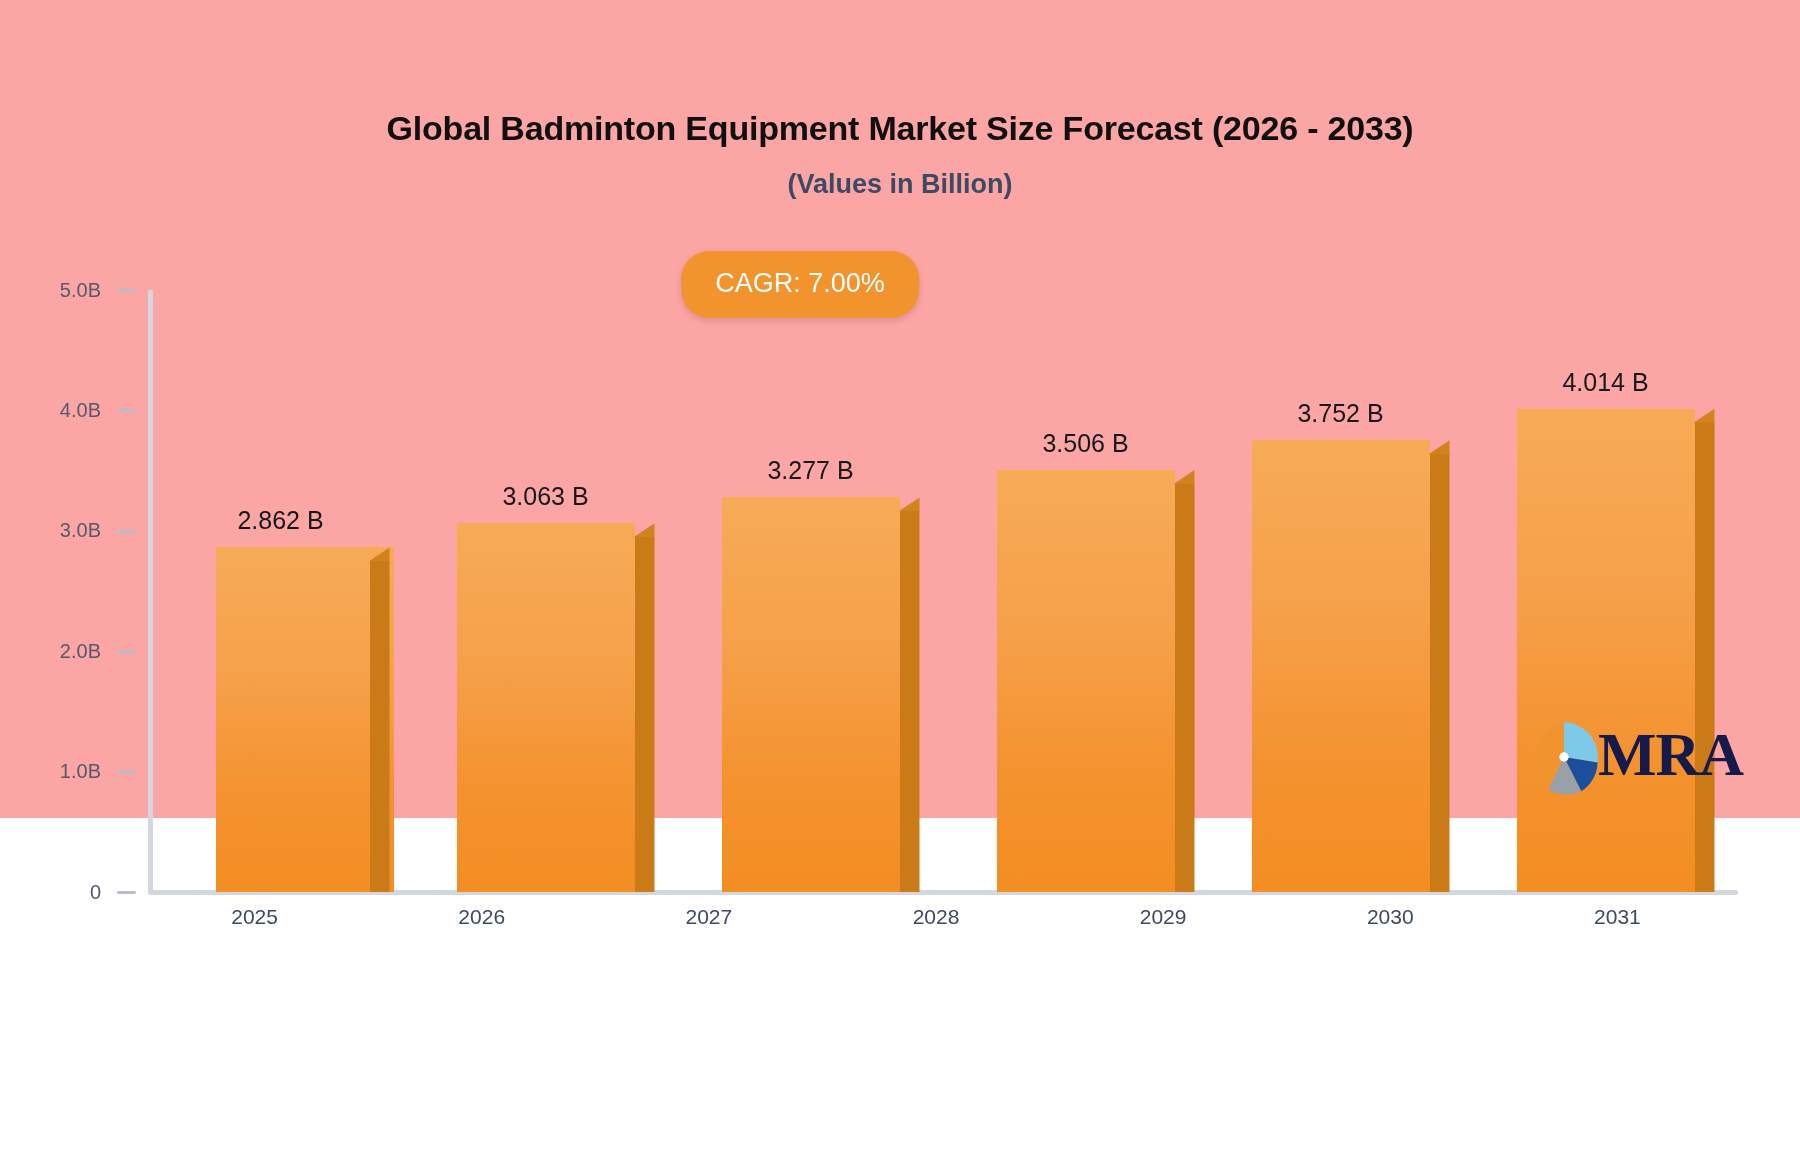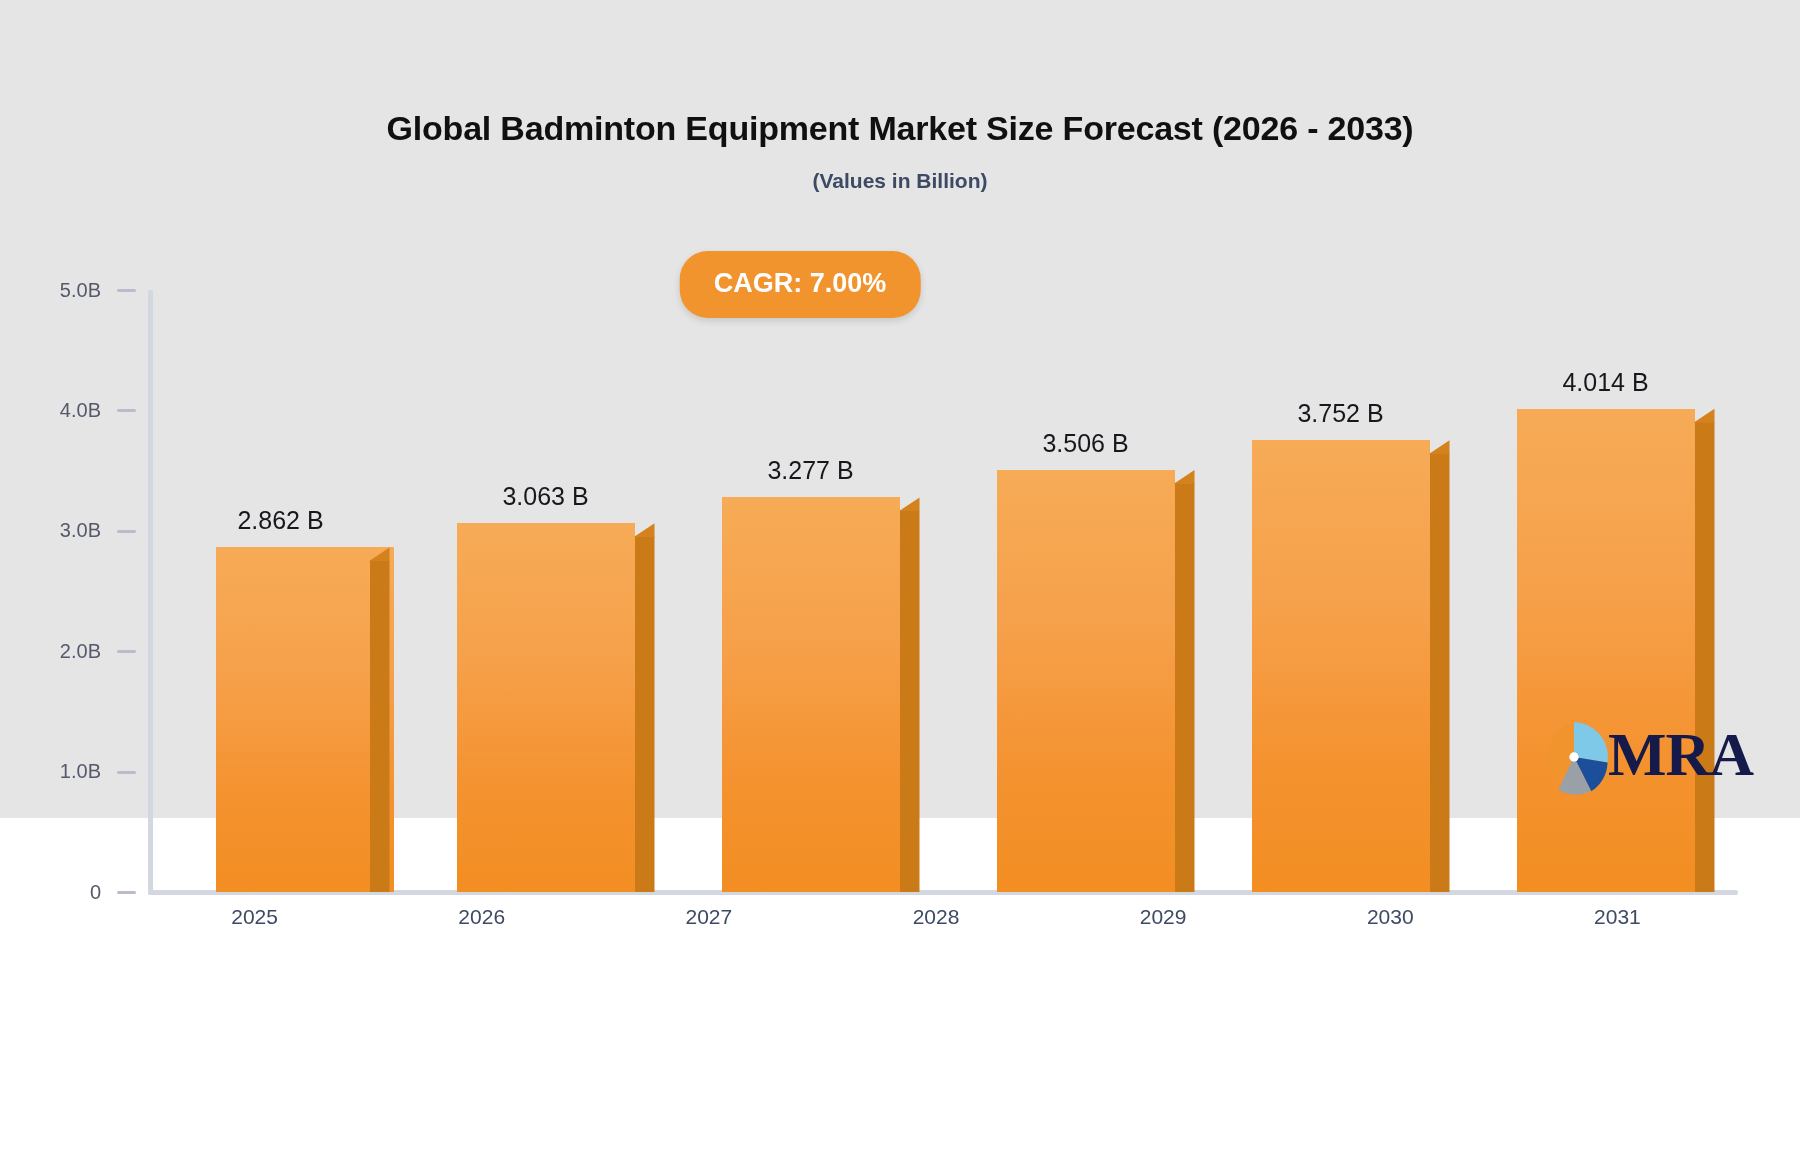--- a/index.html
+++ b/index.html
@@ -9,55 +9,55 @@
     height: 1156px;
     background: #ffffff;
     font-family: "Liberation Sans", sans-serif;
     overflow: hidden;
   }
 
   #page {
     position: relative;
     width: 1800px;
     height: 818px;
-    background: #e5e5e5;
+    background: #fca5a5;
   }
 
   
   .title-block {
     position: absolute;
     top: 108px;
     left: 0;
     width: 1800px;
     text-align: center;
   }
   .chart-title {
     font-size: 34px;
     font-weight: bold;
     color: #101010;
     letter-spacing: -0.2px;
     line-height: 1.2;
   }
   .chart-subtitle {
     margin-top: 20px;
-    font-size: 21px;
+    font-size: 27px;
     font-weight: 600;
     color: #3c4a63;
   }
 
   
   .cagr-badge {
     position: absolute;
     top: 251px;
     left: 800px;
     transform: translateX(-50%);
     background: #f2942d;
     color: #ffffff;
     font-size: 27px;
-    font-weight: bold;
+    font-weight: normal;
     padding: 17px 34px 19px;
     border-radius: 28px;
     box-shadow: 0 3px 7px rgba(0,0,0,0.13);
     white-space: nowrap;
     z-index: 8;
   }
 
   
   
   .plot {
@@ -187,21 +187,21 @@
     flex: 1 1 0;
     text-align: center;
     font-size: 21px;
     color: #3c4a63;
     transform: translateX(-7px);
   }
 
   
   .logo {
     position: absolute;
-    right: 38px;
+    right: 48px;
     bottom: 22px;
     display: flex;
     align-items: center;
     gap: 4px;
     margin-top: 39px;
   }
   .logo-mark { display: block; }
   .logo-text {
     font-family: "Liberation Serif", serif;
     font-size: 62px;

